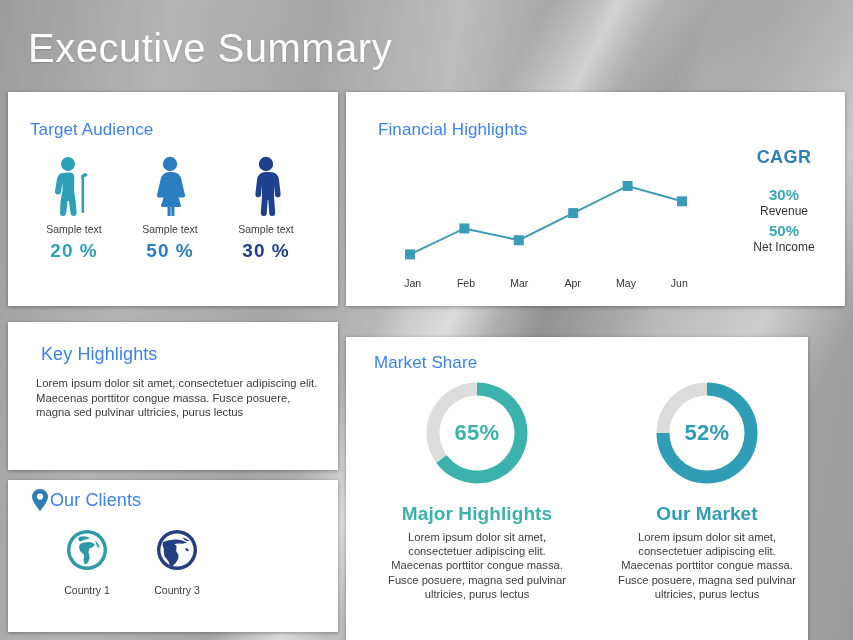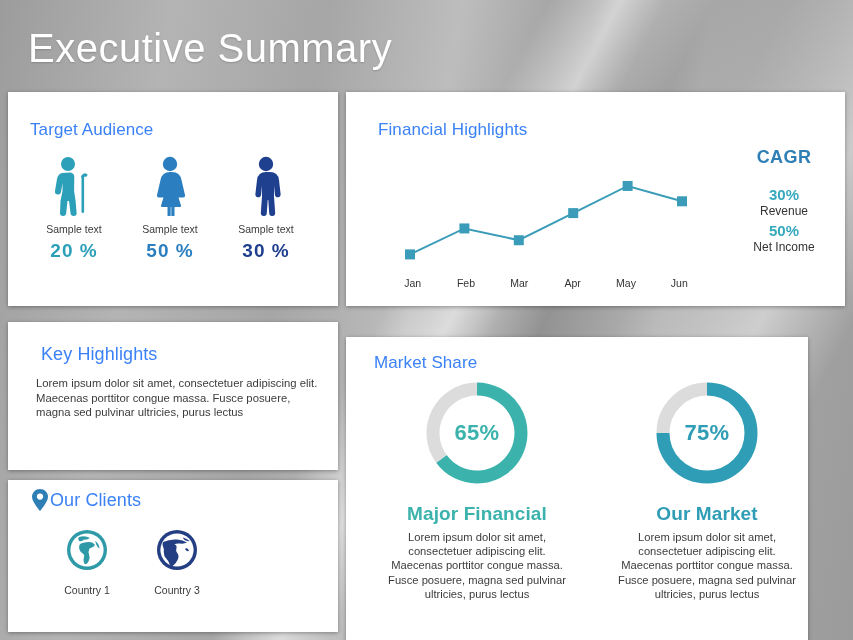--- a/index.html
+++ b/index.html
@@ -387,30 +387,30 @@
     <div class="card-title" id="market-title">Market Share</div>
 
     <div class="donut-col" id="donut-col-left">
       <div class="donut-wrap">
         <svg width="112" height="112" viewBox="0 0 112 112" id="donut-left-svg">
             <path d="M 56 12 A 44 44 0 1 1 20.403252247502316 81.86255110086883" fill="none" stroke="#3bb3ac" stroke-width="13"></path>
             <path d="M 20.403252247502316 81.86255110086883 A 44 44 0 0 1 55.99999999999999 12" fill="none" stroke="#dcdcdc" stroke-width="13"></path>
           </svg>
         <div class="donut-center" style="color:#3bb3ac">65%</div>
       </div>
-      <div class="donut-heading" style="color:#3bb3ac">Major Financial</div>
+      <div class="donut-heading" style="color:#3bb3ac">Major Highlights</div>
       <div class="donut-body">Lorem ipsum dolor sit amet, consectetuer adipiscing elit. Maecenas porttitor congue massa. Fusce posuere, magna sed pulvinar ultricies, purus lectus</div>
     </div>
 
     <div class="donut-col" id="donut-col-right">
       <div class="donut-wrap">
         <svg width="112" height="112" viewBox="0 0 112 112" id="donut-right-svg">
             <path d="M 56 12 A 44 44 0 1 1 12 56.00000000000001" fill="none" stroke="#2e9db5" stroke-width="13"></path>
             <path d="M 12 56.00000000000001 A 44 44 0 0 1 55.99999999999999 12" fill="none" stroke="#dcdcdc" stroke-width="13"></path>
           </svg>
-        <div class="donut-center" style="color:#2e9db5">75%</div>
+        <div class="donut-center" style="color:#2e9db5">52%</div>
       </div>
       <div class="donut-heading" style="color:#2e9db5">Our Market</div>
       <div class="donut-body">Lorem ipsum dolor sit amet, consectetuer adipiscing elit. Maecenas porttitor congue massa. Fusce posuere, magna sed pulvinar ultricies, purus lectus</div>
     </div>
   </div>
 
 </div>
 
 </body></html>

